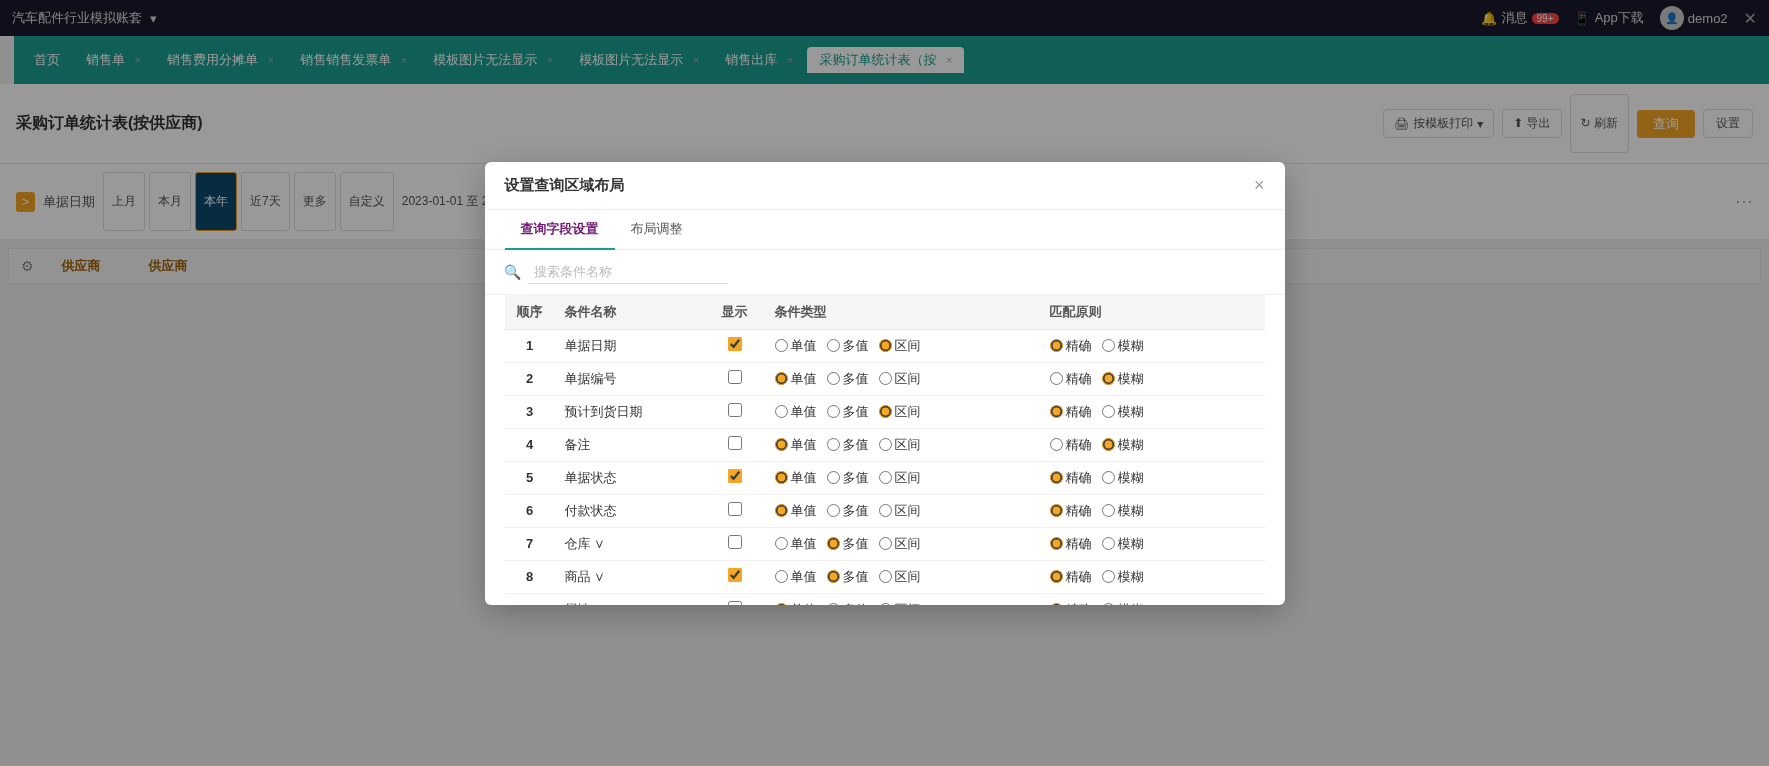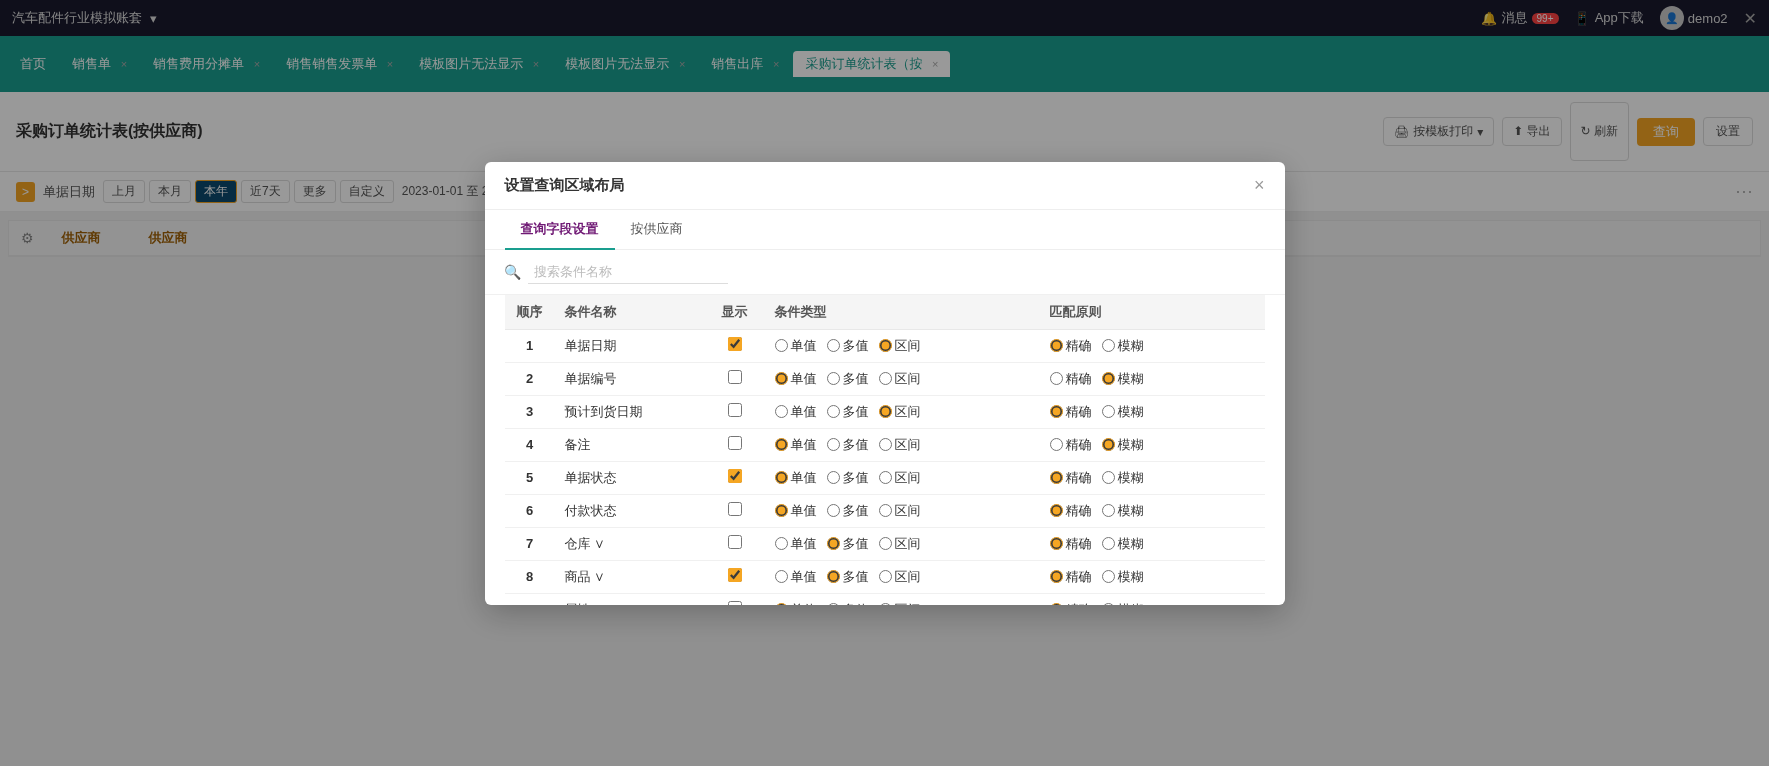--- a/index.html
+++ b/index.html
@@ -14,26 +14,27 @@
       padding: 0 12px;
       color: #ccc;
       justify-content: space-between;
     }
     .top-bar-left { display: flex; align-items: center; gap: 8px; font-size: 13px; color: #ddd; }
     .top-bar-right { display: flex; align-items: center; gap: 16px; font-size: 13px; color: #ddd; }
     .badge { background: #ff4444; color: #fff; border-radius: 10px; padding: 0 5px; font-size: 10px; }
 
     
     .nav-bar {
-      height: 56px;
+      height: 48px;
       background: #1a9e8f;
       display: flex;
       align-items: center;
       padding: 0 8px;
       gap: 2px;
+      margin-left: 14px;
     }
     .nav-item {
       padding: 4px 12px;
       color: #fff;
       border-radius: 4px 4px 0 0;
       cursor: pointer;
       font-size: 13px;
       white-space: nowrap;
     }
     .nav-item.active { background: #fff; color: #1a9e8f; }
@@ -61,21 +62,21 @@
       background: #fff;
       padding: 8px 16px;
       display: flex;
       align-items: center;
       gap: 8px;
       border-bottom: 1px solid #eee;
     }
     .filter-toggle { background: #f5a623; border: none; border-radius: 3px; color: #fff; padding: 3px 6px; cursor: pointer; font-size: 12px; }
     .filter-label { color: #555; font-size: 13px; }
     .date-tabs { display: flex; gap: 4px; }
-    .date-tab { padding: 2px 8px; border-radius: 3px; border: 1px solid #ddd; cursor: pointer; font-size: 12px; color: #555; background: #fff; }
+    .date-tab { padding: 20px 8px; border-radius: 3px; border: 1px solid #ddd; cursor: pointer; font-size: 12px; color: #555; background: #fff; }
     .date-tab.active { background: #0c4a6e; color: #fff; border-color: #f5a623; }
     .date-range { color: #555; font-size: 12px; }
 
     
     .table-area {
       background: #fff;
       margin: 8px;
       border: 1px solid #e8e8e8;
     }
     .table-header-row {
@@ -334,21 +335,21 @@
     <div class="dialog-header">
       <span class="dialog-title">设置查询区域布局</span>
       <button class="dialog-close">×</button>
     </div>
 
     <div class="dialog-tabs">
       <div class="dialog-tab active">
         <span>查询字段设置</span>
       </div>
       <div class="dialog-tab">
-        <span>按供应商</span>
+        <span>布局调整</span>
       </div>
     </div>
 
     <div class="dialog-search">
       <span class="search-icon">🔍</span>
       <input class="search-input" type="text" placeholder="搜索条件名称" style="">
     </div>
 
     <div class="dialog-body">
       <div class="scrollbar-area">

